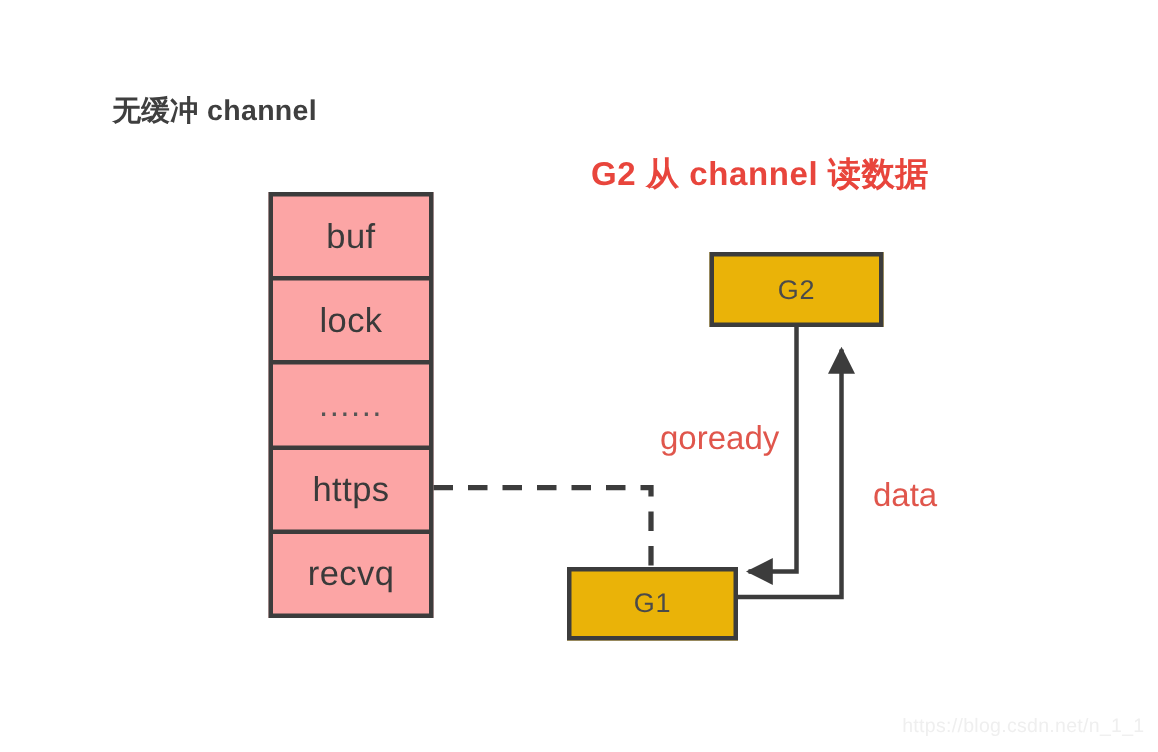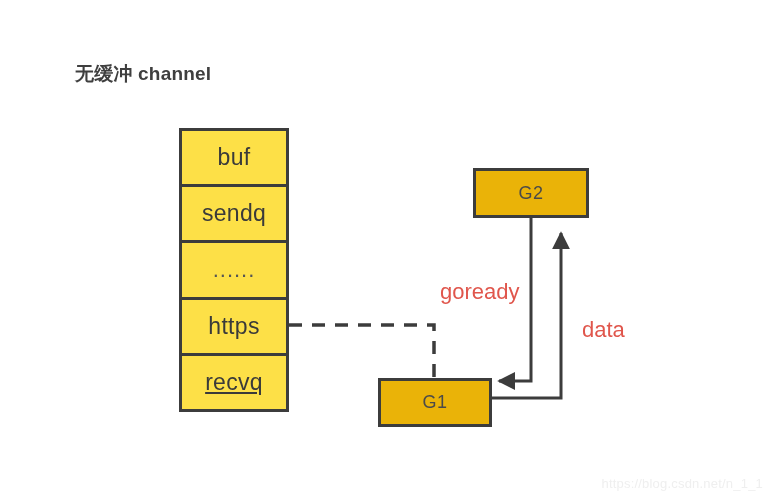--- a/index.html
+++ b/index.html
@@ -43,36 +43,35 @@
   .chan-box {
     position: absolute;
     left: 179px;
     top: 128px;
     width: 110px;
     height: 284px;
     border: 3px solid #3c3c3c;
     box-sizing: border-box;
     display: flex;
     flex-direction: column;
-    background: #fde047;
+    background: #fca5a5;
   }
   .chan-row {
     flex: 1 1 0;
     border-bottom: 3px solid #3c3c3c;
     box-sizing: border-box;
     display: flex;
     align-items: center;
     justify-content: center;
     font-size: 23px;
     color: #3a3a3a;
     letter-spacing: 0.3px;
   }
   .chan-row:last-child {
     border-bottom: none;
-    text-decoration: underline;
   }
   .chan-row.dots {
     font-size: 22px;
     letter-spacing: 1px;
     color: #555;
   }
 
   
   .g-box {
     position: absolute;
@@ -139,24 +138,25 @@
     white-space: nowrap;
   }
 </style>
 </head>
 <body>
 
 <div id="root">
 
   <div class="title-main">无缓冲 channel</div>
 
+  <div class="title-red">G2 从 channel 读数据</div>
 
   <div class="chan-box">
     <div class="chan-row">buf</div>
-    <div class="chan-row">sendq</div>
+    <div class="chan-row">lock</div>
     <div class="chan-row dots">......</div>
     <div class="chan-row">https</div>
     <div class="chan-row">recvq</div>
   </div>
 
   <div class="g-box g2-box">G2</div>
 
   <div class="g-box g1-box">G1</div>
 
   <svg class="wires" viewBox="0 0 772 501" xmlns="http://www.w3.org/2000/svg">

